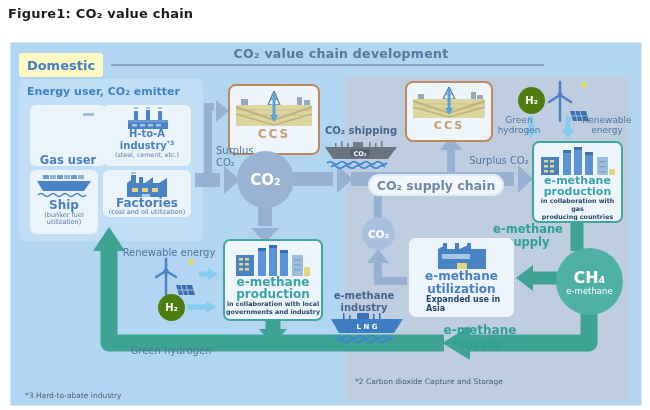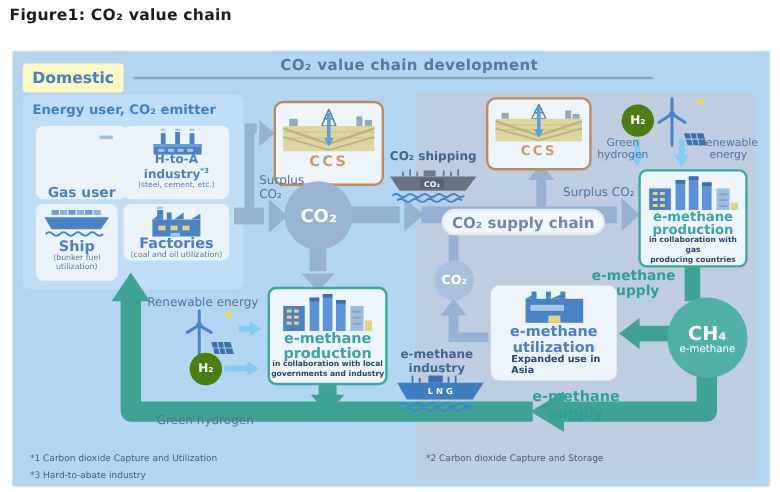--- a/index.html
+++ b/index.html
@@ -377,17 +377,16 @@
     <div class="prod-t" style="font-size:12px">
       <span>e-methane</span><br>
       <span>production</span>
     </div>
     <div class="prod-s">
       <span>in collaboration with local</span><br>
       <span>governments and industry</span>
     </div>
   </div>
 
-  <div class="a fnote" style="left:14px;top:334px;">*1 Carbon dioxide Capture and Utilization</div>
   <div class="a fnote" style="left:14px;top:348px;">*3 Hard-to-abate industry</div>
   <div class="a fnote" style="left:344px;top:334px;">*2 Carbon dioxide Capture and Storage</div>
 
 </div>
 
 </body></html>

